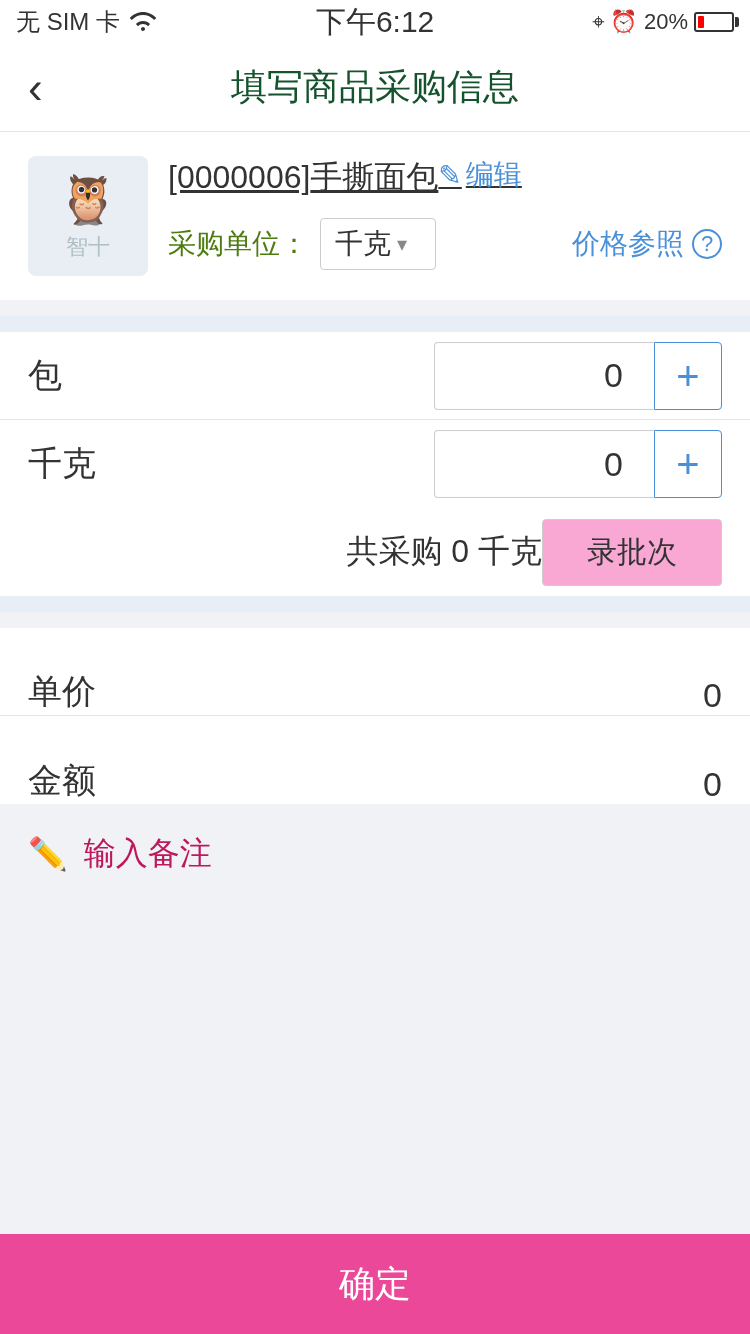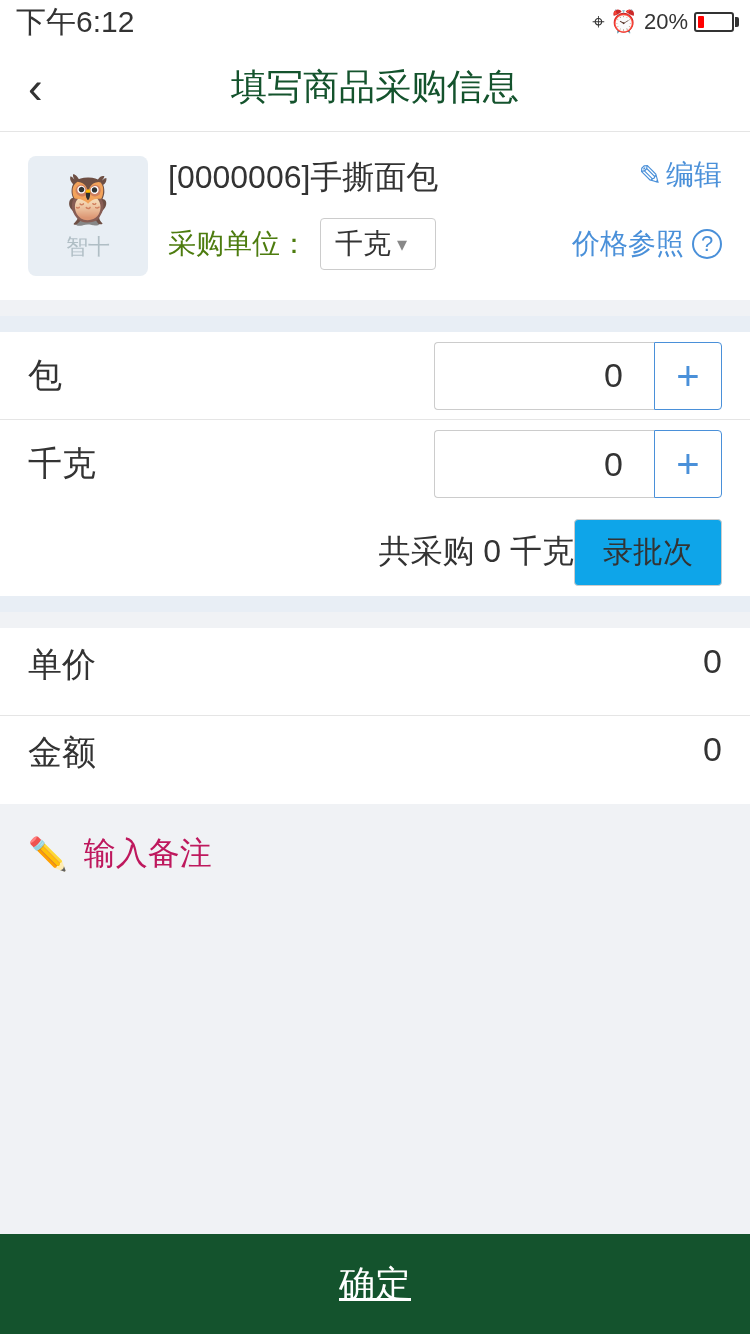--- a/index.html
+++ b/index.html
@@ -107,23 +107,23 @@
     .product-img-text {
       font-size: 22px;
       color: #b0bec5;
       margin-top: 4px;
     }
     .product-info {
       flex: 1;
     }
     .product-header {
       display: flex;
-      justify-content: space-between;
       align-items: flex-start;
       margin-bottom: 18px;
+      text-decoration: underline;
     }
     .product-name {
       font-size: 32px;
       color: #333;
       font-weight: 500;
     }
     .edit-btn {
       font-size: 28px;
       color: #4a90d9;
       display: flex;
@@ -258,37 +258,37 @@
       min-height: 88px;
       background: #fff;
     }
     .summary-text {
       font-size: 32px;
       color: #333;
     }
     .batch-btn {
       border: 1px solid #ccc;
       border-radius: 4px;
-      padding: 12px 28px;
+      padding: 12px 44px;
       font-size: 30px;
       color: #333;
-      background: #0ea5e9;
+      background: #f9a8d4;
       cursor: pointer;
     }
 
     
     .price-section {
       background: #fff;
       margin-top: 16px;
     }
     .price-row {
       display: flex;
-      align-items: flex-start;
+      align-items: flex-end;
       justify-content: space-between;
-      padding: 14px 28px;
+      padding: 0 28px;
       min-height: 88px;
       border-bottom: 1px solid #e5e5e5;
     }
     .price-row:last-child {
       border-bottom: none;
     }
     .price-label {
       font-size: 34px;
       color: #333;
     }
@@ -316,29 +316,28 @@
       color: #be185d;
     }
 
     
     .confirm-btn {
       position: fixed;
       bottom: 0;
       left: 0;
       width: 750px;
       height: 100px;
-      background: #14532d;
+      background: #ec4899;
       color: #fff;
       font-size: 36px;
       border: none;
       cursor: pointer;
       display: flex;
       align-items: center;
       justify-content: center;
-      text-decoration: underline;
     }
 
     .main-content {
       padding-bottom: 100px;
     }
 
     
     .wifi-icon {
       display: inline-block;
       font-size: 26px;
@@ -347,20 +346,30 @@
     .sim-text {
       font-size: 24px;
     }
   </style>
 </head>
 <body>
 
 <div class="main-content">
 
   <div class="status-bar">
+    <div class="status-left">
+      <span class="sim-text">无 SIM 卡</span>
+      <span class="wifi-icon">
+        <svg width="30" height="22" viewBox="0 0 30 22" fill="none">
+          <path d="M15 18c1.1 0 2 .9 2 2s-.9 2-2 2-2-.9-2-2 .9-2 2-2z" fill="#333"></path>
+          <path d="M15 12c2.8 0 5.3 1.2 7.1 3.1l-2.1 2.1c-1.3-1.3-3-2.1-5-2.1s-3.7.8-5 2.1l-2.1-2.1C9.7 13.2 12.2 12 15 12z" fill="#333"></path>
+          <path d="M15 6C19.4 6 23.4 7.9 26.2 11L28.3 8.9C24.9 5.4 20.2 3 15 3S5.1 5.4 1.7 8.9L3.8 11C6.6 7.9 10.6 6 15 6z" fill="#333"></path>
+        </svg>
+      </span>
+    </div>
     <div class="status-center">下午6:12</div>
     <div class="status-right">
       <span style="font-size:22px;">⌖</span>
       <span style="font-size:22px;">⏰</span>
       <span style="font-size:22px;">20%</span>
       <div class="battery">
         <div class="battery-fill"></div>
       </div>
     </div>
   </div>

